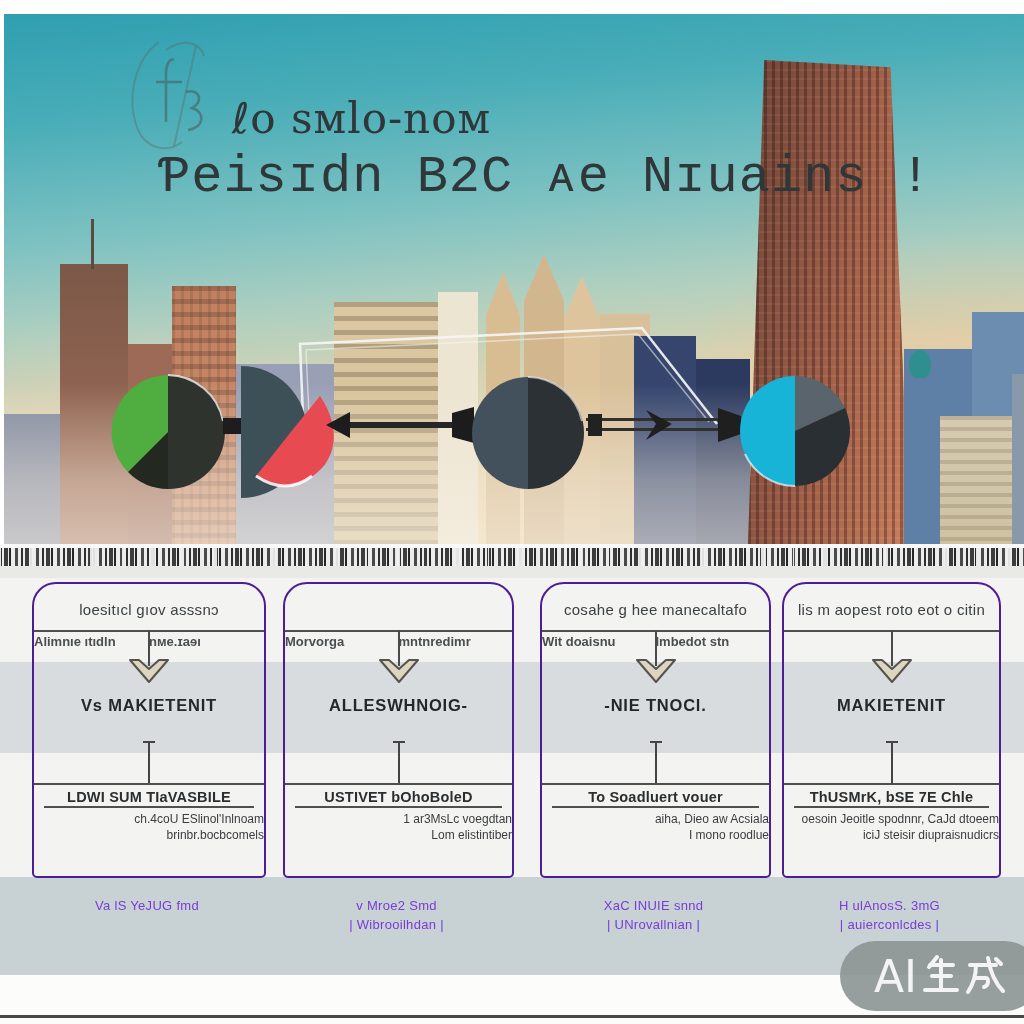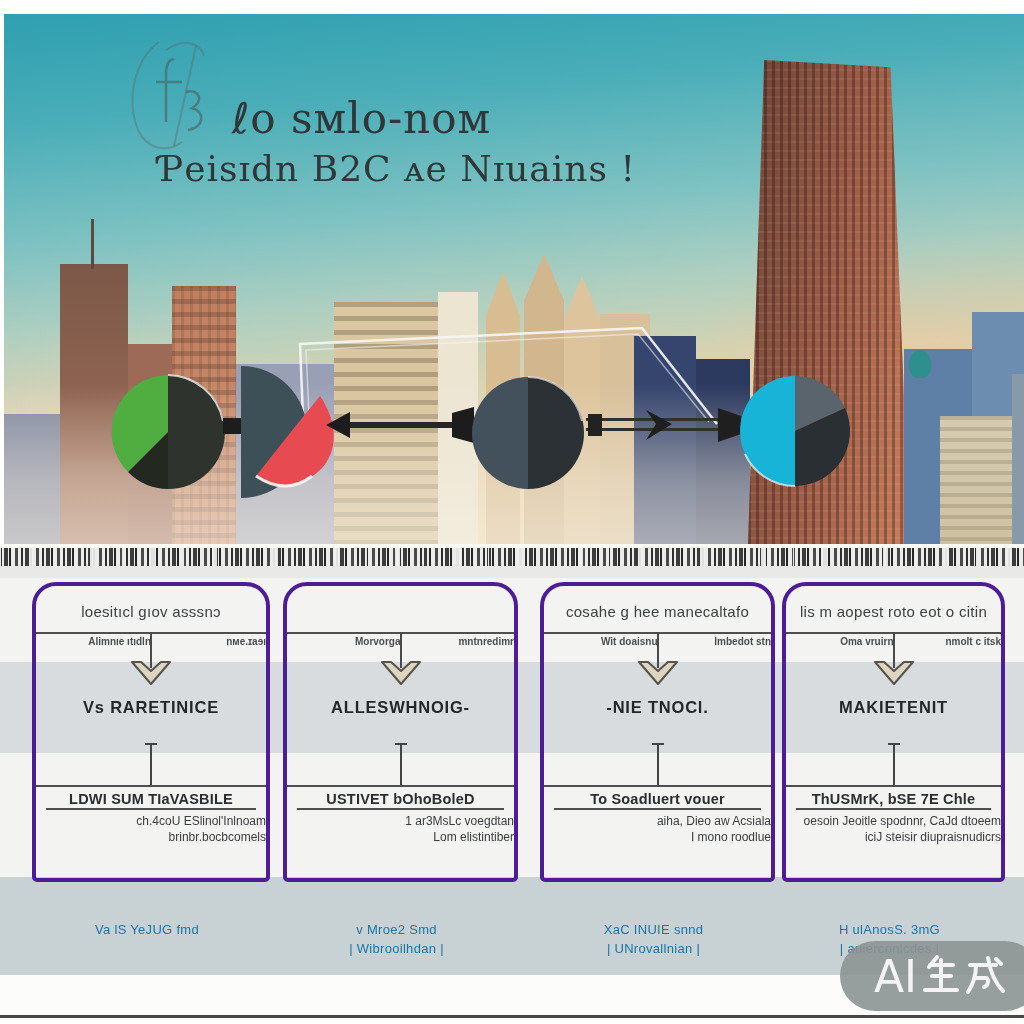--- a/index.html
+++ b/index.html
@@ -42,57 +42,57 @@
       linear-gradient(100deg,#6e4438,#a2604a 55%,#c97f5e);
     clip-path:polygon(10% 0,88% 1.5%,100% 100%,0 100%);}
   .b11{left:900px;width:78px;height:195px;background:#5e80a6;}
   .dome{left:905px;bottom:166px;width:22px;height:28px;background:#2f8f8f;border-radius:50% 50% 40% 40%;position:absolute;}
   .b13{left:968px;width:56px;height:232px;background:#6c8cb0;}
   .b12{left:936px;width:80px;height:128px;background:#d6cbb0;
     background-image:repeating-linear-gradient(180deg,rgba(90,80,60,.2) 0 4px,transparent 4px 11px),linear-gradient(#d6cbb0,#cfc2a2);}
   .b14{left:1008px;width:16px;height:170px;background:#8899aa;}
   .title{position:absolute;color:#2f3739;font-family:"DejaVu Serif","DejaVu Sans",serif;letter-spacing:1px;z-index:5;white-space:nowrap;}
   .t1{left:228px;top:80px;font-size:42px;}
-  .t2{left:155px;top:134px;font-size:36px;}
+  .t2{left:155px;top:134px;font-size:52px;font-family:Liberation Mono, monospace;}
   .diagram{position:absolute;left:0;top:0;width:1024px;height:530px;z-index:6;}
   .logo{position:absolute;left:100px;top:14px;z-index:4;}
   
   .lower{position:absolute;left:0;top:544px;width:1024px;height:480px;background:#f3f3f1;}
   .gap{position:absolute;left:0;top:544px;width:1024px;height:4px;background:#f8f8f6;}
   .barcode{position:absolute;left:0;top:548px;width:1024px;height:18px;background-color:#ececec;
     background-image:
      repeating-linear-gradient(90deg,rgba(240,240,240,.95) 0 1px,transparent 1px 29px,rgba(240,240,240,.92) 29px 34px,transparent 34px 61px),
      repeating-linear-gradient(90deg,#2f2f2f 0 2px,#ececec 2px 4px,#3c3c3c 4px 8px,#ececec 8px 9px,#262626 9px 11px,#ececec 11px 15px,#4a4a4a 15px 18px,#ececec 18px 21px);}
   .strip2{position:absolute;left:0;top:566px;width:1024px;height:12px;background:#e9e9e7;}
   .band1{position:absolute;left:0;top:662px;width:1024px;height:91px;background:#d9dcde;}
   .band2{position:absolute;left:0;top:877px;width:1024px;height:98px;background:#c8d1d4;}
   .bottomwhite{position:absolute;left:0;top:975px;width:1024px;height:49px;background:#fcfcfb;}
   .bottomrule{position:absolute;left:0;top:1015px;width:1024px;height:3px;background:#474747;}
   
-  .col{position:absolute;top:582px;height:292px;border:4px solid #4c1d95;
+  .col{position:absolute;top:582px;height:292px;border:2px solid #4c1d95;
        border-radius:24px 24px 5px 5px;background:transparent;z-index:2;}
   .col > div{position:absolute;left:0;right:0;}
   .col-header{top:6px;height:38px;display:flex;align-items:center;justify-content:center;
      font-size:15px;color:#3c4144;letter-spacing:.3px;}
   .rule{height:2px;background:#4f4f4f;}
   .r1{top:46px;} .r2{top:199px;} .r3{top:222px;left:10px!important;right:10px!important;}
   .cells{top:50px;height:26px;display:flex;}
-  .cells span{flex:1;text-align:right;font-size:10px;font-weight:600;color:#4a4e50;margin-left:42px;}
+  .cells span{flex:1;text-align:left;font-size:13px;font-weight:600;color:#4a4e50;}
   .vdiv{top:46px;left:50%!important;right:auto!important;width:2px;height:36px;background:#4a4a4a;margin-left:-1px;}
   .down-arrow{position:absolute;top:72px;left:50%;margin-left:-23px;}
   .big-label{top:104px;height:34px;display:flex;align-items:center;justify-content:center;
      font-size:16.5px;font-weight:800;letter-spacing:.8px;color:#24272a;}
   .tick{top:157px;left:50%!important;right:auto!important;width:12px;height:2px;background:#444;margin-left:-6px;}
   .stem{top:157px;left:50%!important;right:auto!important;width:2px;height:44px;background:#444;margin-left:-1px;}
   .sec-title{top:203px;height:20px;display:flex;align-items:center;justify-content:center;
      font-size:14.5px;font-weight:700;color:#2b2e30;letter-spacing:.2px;}
   .body1{top:228px;} .body2{top:244px;}
   .bodyline{text-align:right;font-size:12px;color:#3a3d3f;}
-  .foot{position:absolute;top:920px;text-align:center;font-size:13px;line-height:19px;
-     color:#0369a1;letter-spacing:.3px;opacity:.88;z-index:3;}
+  .foot{position:absolute;top:896px;text-align:center;font-size:13px;line-height:19px;
+     color:#6d28d9;letter-spacing:.3px;opacity:.88;z-index:3;}
   
   .watermark{position:absolute;left:840px;top:941px;width:200px;height:70px;border-radius:36px;
      background:rgba(140,147,147,.9);display:flex;align-items:center;justify-content:center;gap:5px;z-index:9;}
   .wm-ai{color:#f4f4f4;font-size:44px;font-family:"DejaVu Sans",sans-serif;}
 </style>
 </head>
 <body>
 
 <div class="canvas">
 
@@ -199,21 +199,21 @@
     <div class="col-header">loesitıcl gıov asssnɔ</div>
     <div class="rule r1"></div>
     <div class="cells">
         <span>Alimnıe ıtıdln</span>
         <span>nᴍe.ɪaɘı</span>
       </div>
     <div class="vdiv"></div>
     <svg class="down-arrow" width="46" height="30" viewBox="0 0 46 30">
         <path d="M4 4 L23 26 L42 4 L33 4 L23 13 L13 4 Z" fill="#ddd5c0" stroke="#55534c" stroke-width="2" stroke-linejoin="round"></path>
       </svg>
-    <div class="big-label">Vs RARETINICE</div>
+    <div class="big-label">Vs MAKIETENIT</div>
     <div class="tick"></div>
     <div class="stem"></div>
     <div class="rule r2"></div>
     <div class="sec-title">LDWI SUM TIaVASBILE</div>
     <div class="rule r3"></div>
     <div class="body1 bodyline">ch.4coU ESlinol'Inlnoam</div>
     <div class="body2 bodyline">brinbr.bocbcomels</div>
   </div>
 
   <div class="col" style="left:283px;width:227px">
@@ -253,24 +253,20 @@
     <div class="rule r2"></div>
     <div class="sec-title">To Soadluert vouer</div>
     <div class="rule r3"></div>
     <div class="body1 bodyline">aiha, Dieo aw Acsiala</div>
     <div class="body2 bodyline">I mono roodlue</div>
   </div>
 
   <div class="col" style="left:782px;width:215px">
     <div class="col-header">lis m aopest roto eot o citin</div>
     <div class="rule r1"></div>
-    <div class="cells">
-        <span>Oma vruirn</span>
-        <span>nmolt c itsk</span>
-      </div>
     <div class="vdiv"></div>
     <svg class="down-arrow" width="46" height="30" viewBox="0 0 46 30">
         <path d="M4 4 L23 26 L42 4 L33 4 L23 13 L13 4 Z" fill="#ddd5c0" stroke="#55534c" stroke-width="2" stroke-linejoin="round"></path>
       </svg>
     <div class="big-label">MAKIETENIT</div>
     <div class="tick"></div>
     <div class="stem"></div>
     <div class="rule r2"></div>
     <div class="sec-title">ThUSMrK, bSE 7E Chle</div>
     <div class="rule r3"></div>

